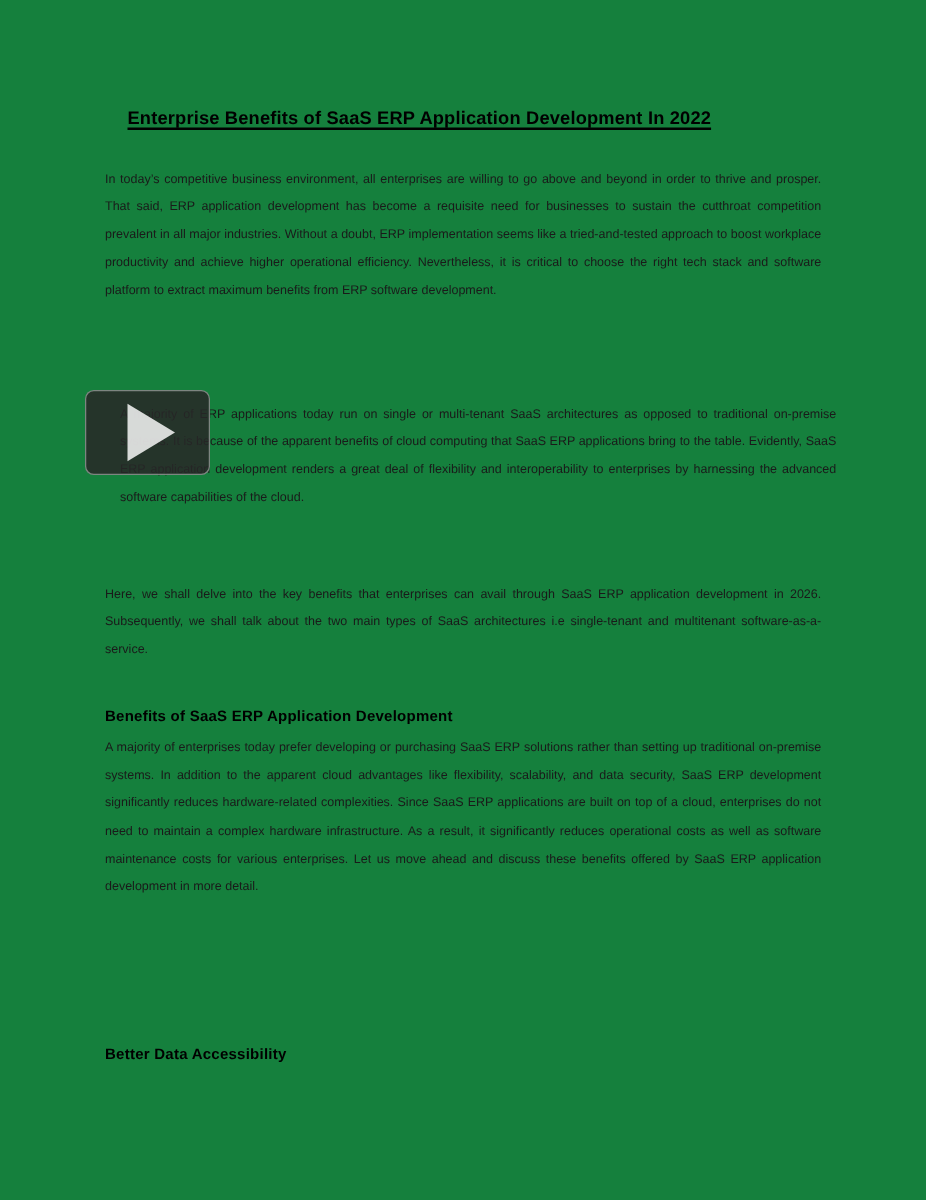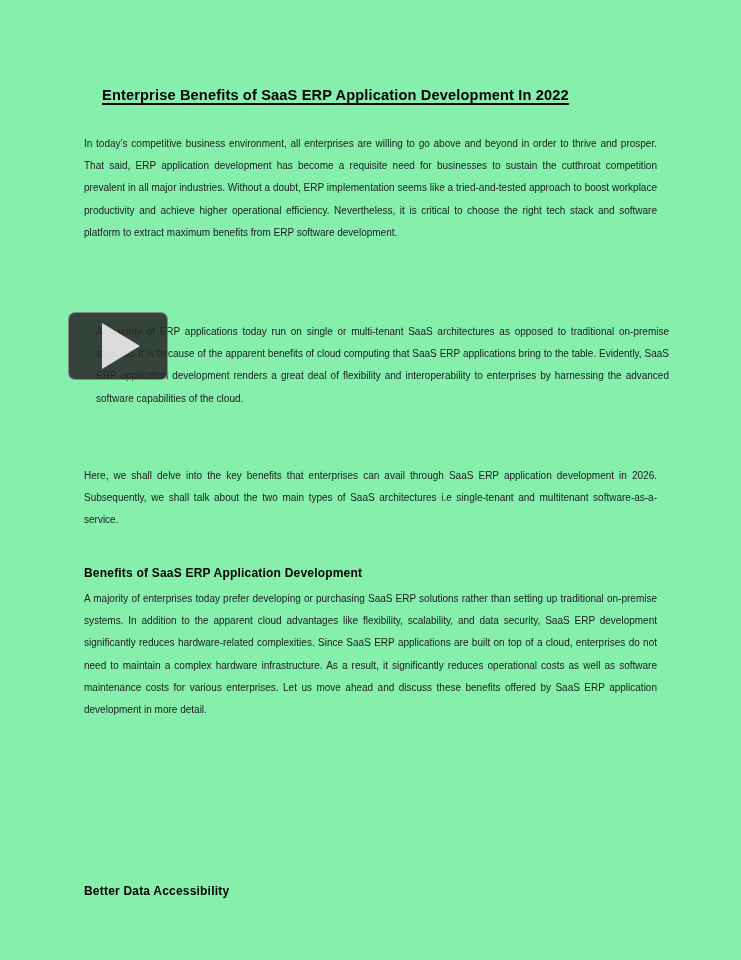--- a/index.html
+++ b/index.html
@@ -11,21 +11,21 @@
   body {
     font-family: "Liberation Sans", sans-serif;
     color: #111111;
     -webkit-font-smoothing: antialiased;
   }
   .page {
     position: relative;
     width: 741px;
     height: 960px;
     margin: 0 auto;
-    background: #86efac;
+    background: #15803d;
     overflow: hidden;
     box-sizing: border-box;
   }
   .content {
     position: absolute;
     left: 84px;
     top: 0;
     width: 573px;
   }
 
@@ -66,21 +66,21 @@
     margin: 0;
     padding: 0;
     font-size: 12px;
     font-weight: bold;
     letter-spacing: 0.2px;
     line-height: 1.2;
     color: #000000;
     white-space: nowrap;
   }
   .heading-benefits { left: 0; top: 566px; }
-  .heading-better { left: 0; top: 884px; }
+  .heading-better { left: 0; top: 836px; }
 
   
   .video-overlay {
     position: absolute;
     left: 68px;
     top: 312px;
     width: 100px;
     height: 68px;
     border-radius: 7px;
     background: rgba(40,40,40,0.86);

